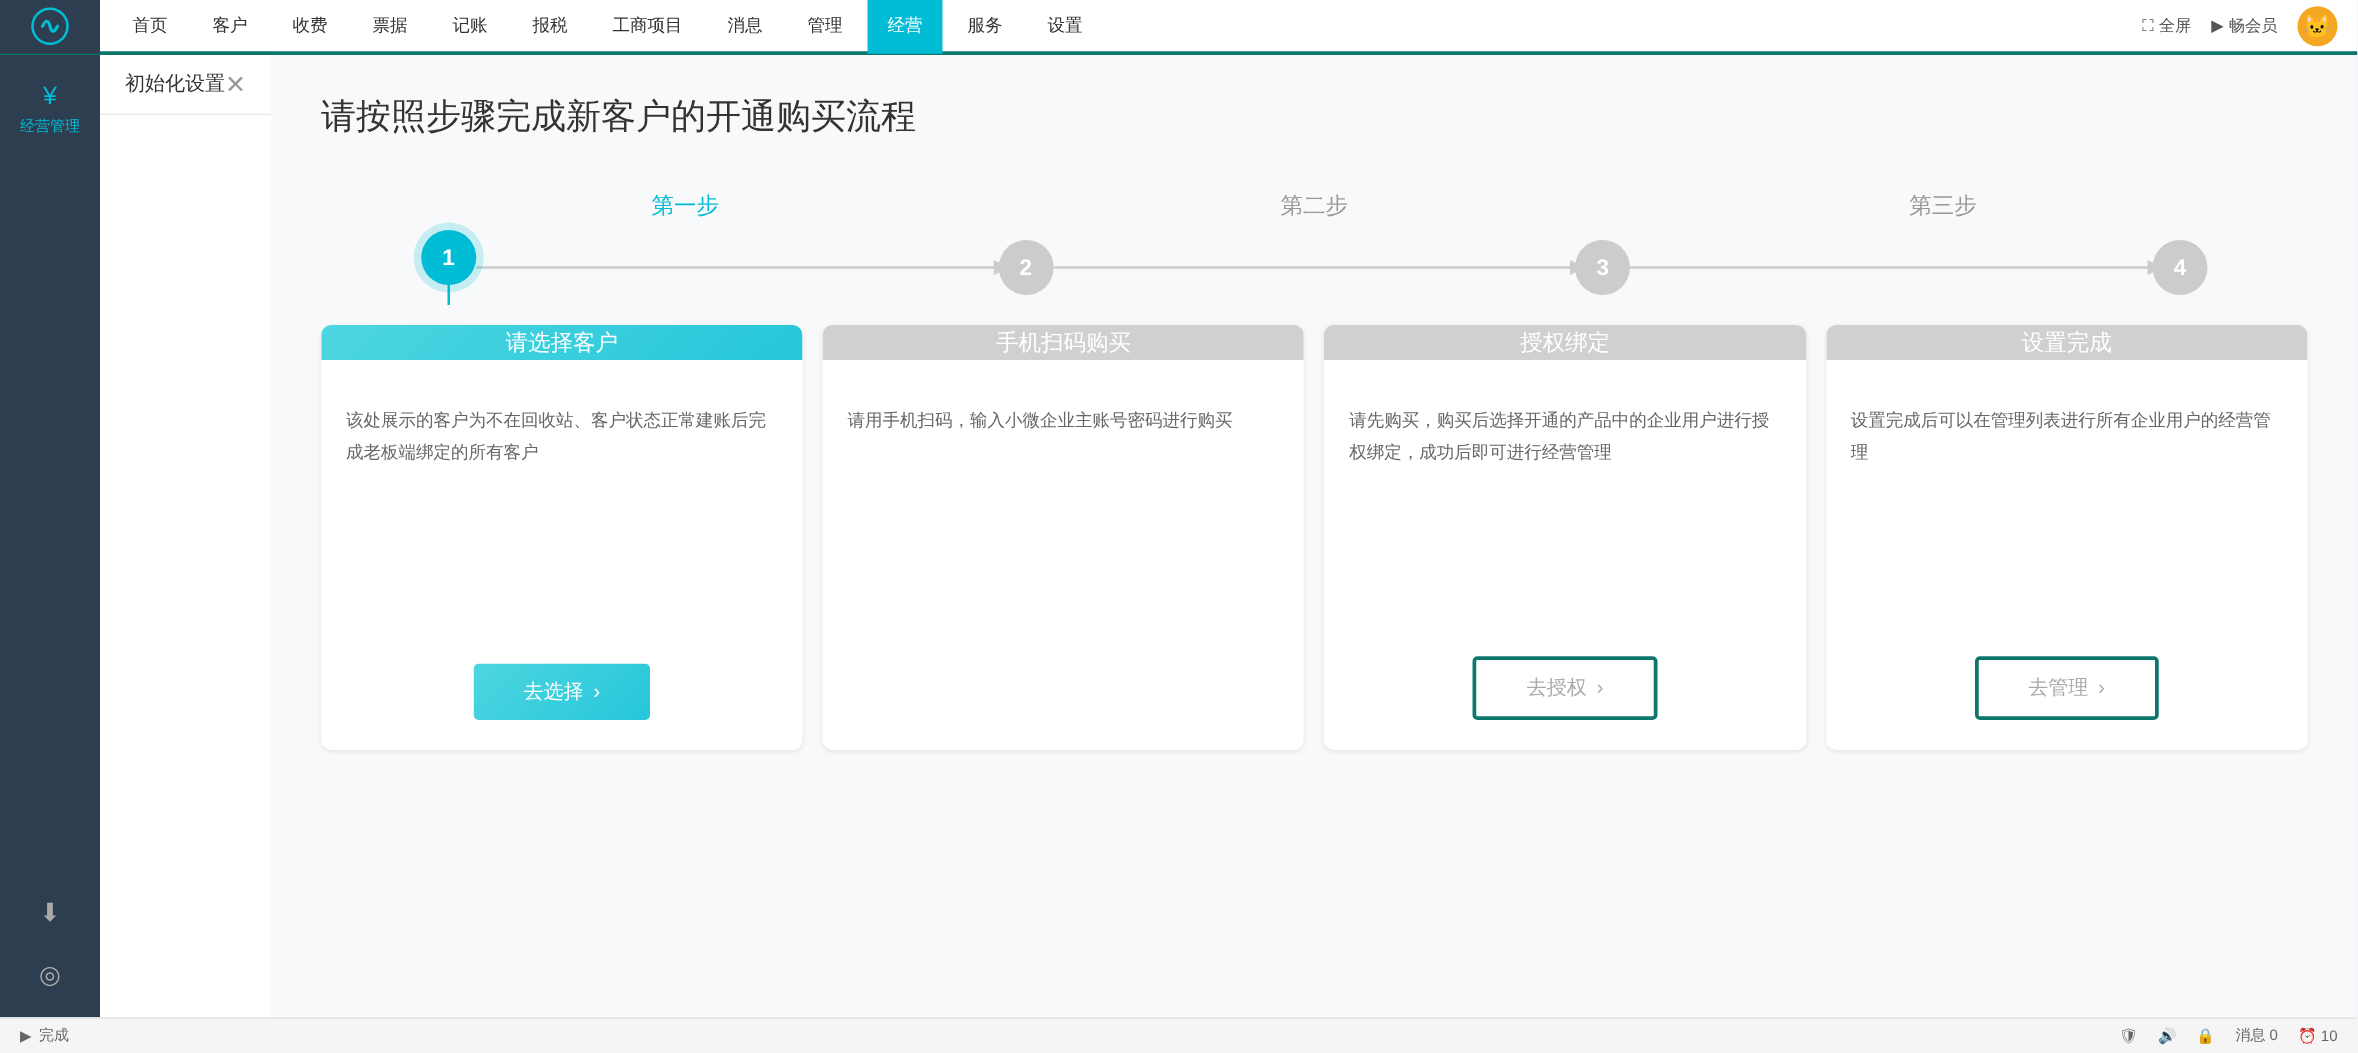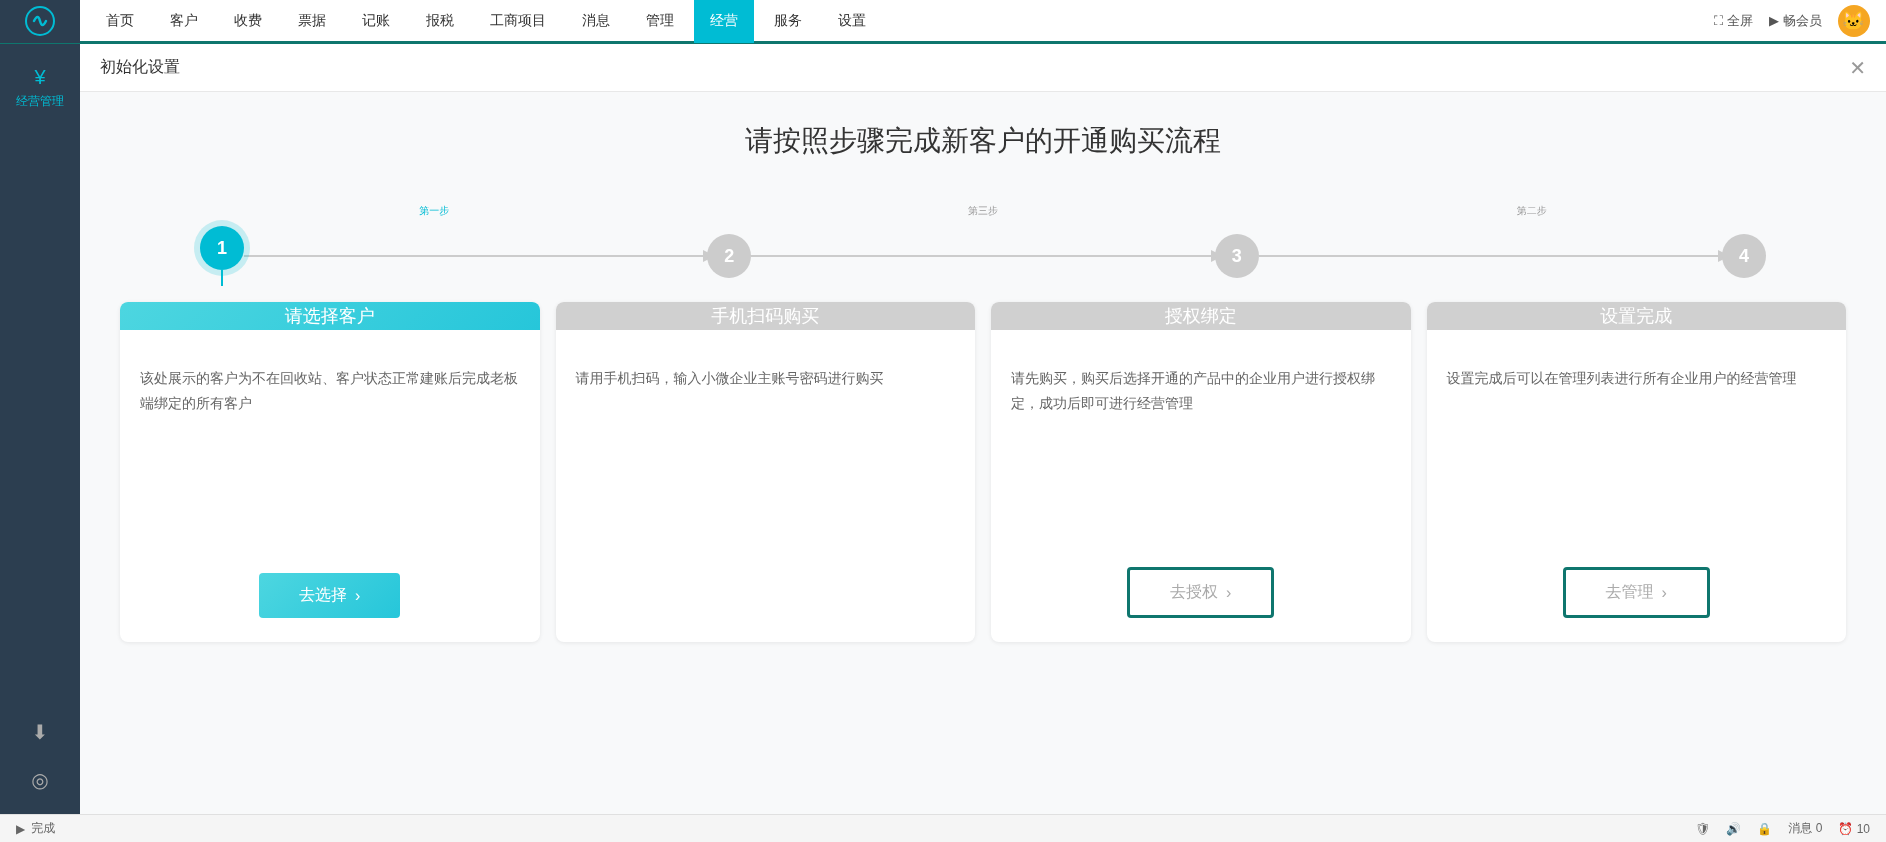--- a/index.html
+++ b/index.html
@@ -109,21 +109,20 @@
       font-size: 20px;
     }
     .sidebar-bottom {
       margin-top: auto;
     }
 
     
     .content-area {
       flex: 1;
       display: flex;
-      flex-direction: column;
       background: #fff;
       overflow: hidden;
     }
     .content-header {
       display: flex;
       align-items: center;
       justify-content: space-between;
       padding: 0 20px;
       height: 48px;
       border-bottom: 1px solid #e8e8e8;
@@ -142,21 +141,21 @@
     }
 
     
     .steps-content {
       flex: 1;
       padding: 30px 40px;
       overflow: auto;
       background: #f8f9fa;
     }
     .steps-title {
-      text-align: center;
+      text-align: left;
       font-size: 28px;
       color: #333;
       margin-bottom: 40px;
       font-weight: 400;
     }
     .step-circle {
       width: 44px;
       height: 44px;
       border-radius: 50%;
       display: flex;
@@ -251,21 +250,21 @@
       align-items: center;
       padding: 0 16px;
       font-size: 12px;
       color: #666;
       gap: 16px;
       flex-shrink: 0;
     }
     .status-left { display: flex; align-items: center; gap: 6px; }
     .status-right { margin-left: auto; display: flex; align-items: center; gap: 16px; }
     .step-col-label {
-      font-size: 10px;
+      font-size: 18px;
       color: #999;
       margin-bottom: 10px;
     }
     .step-col-label.active { color: #00bcd4; }
   </style>
 </head>
 <body>
 
 <div class="top-nav">
   <div class="logo-area">
@@ -330,25 +329,25 @@
 
       <div style="display:flex; align-items:flex-start; padding:0 40px; margin-bottom:0;">
 
         <div style="display:flex; width:100%; margin-bottom:0; position:relative;">
 
           <div style="flex:1; text-align:center; padding-bottom:8px;">
             <span class="step-col-label active">第一步</span>
           </div>
 
           <div style="flex:1; text-align:center; padding-bottom:8px;">
+            <span class="step-col-label">第二步</span>
+          </div>
+
+          <div style="flex:1; text-align:center; padding-bottom:8px;">
             <span class="step-col-label">第三步</span>
-          </div>
-
-          <div style="flex:1; text-align:center; padding-bottom:8px;">
-            <span class="step-col-label">第二步</span>
           </div>
 
         </div>
       </div>
 
       <div style="display:flex; align-items:center; padding:0 80px; margin-bottom:16px;">
 
         <div style="display:flex;flex-direction:column;align-items:center;flex:0 0 auto;">
           <div class="step-circle active">
             <span>1</span>

